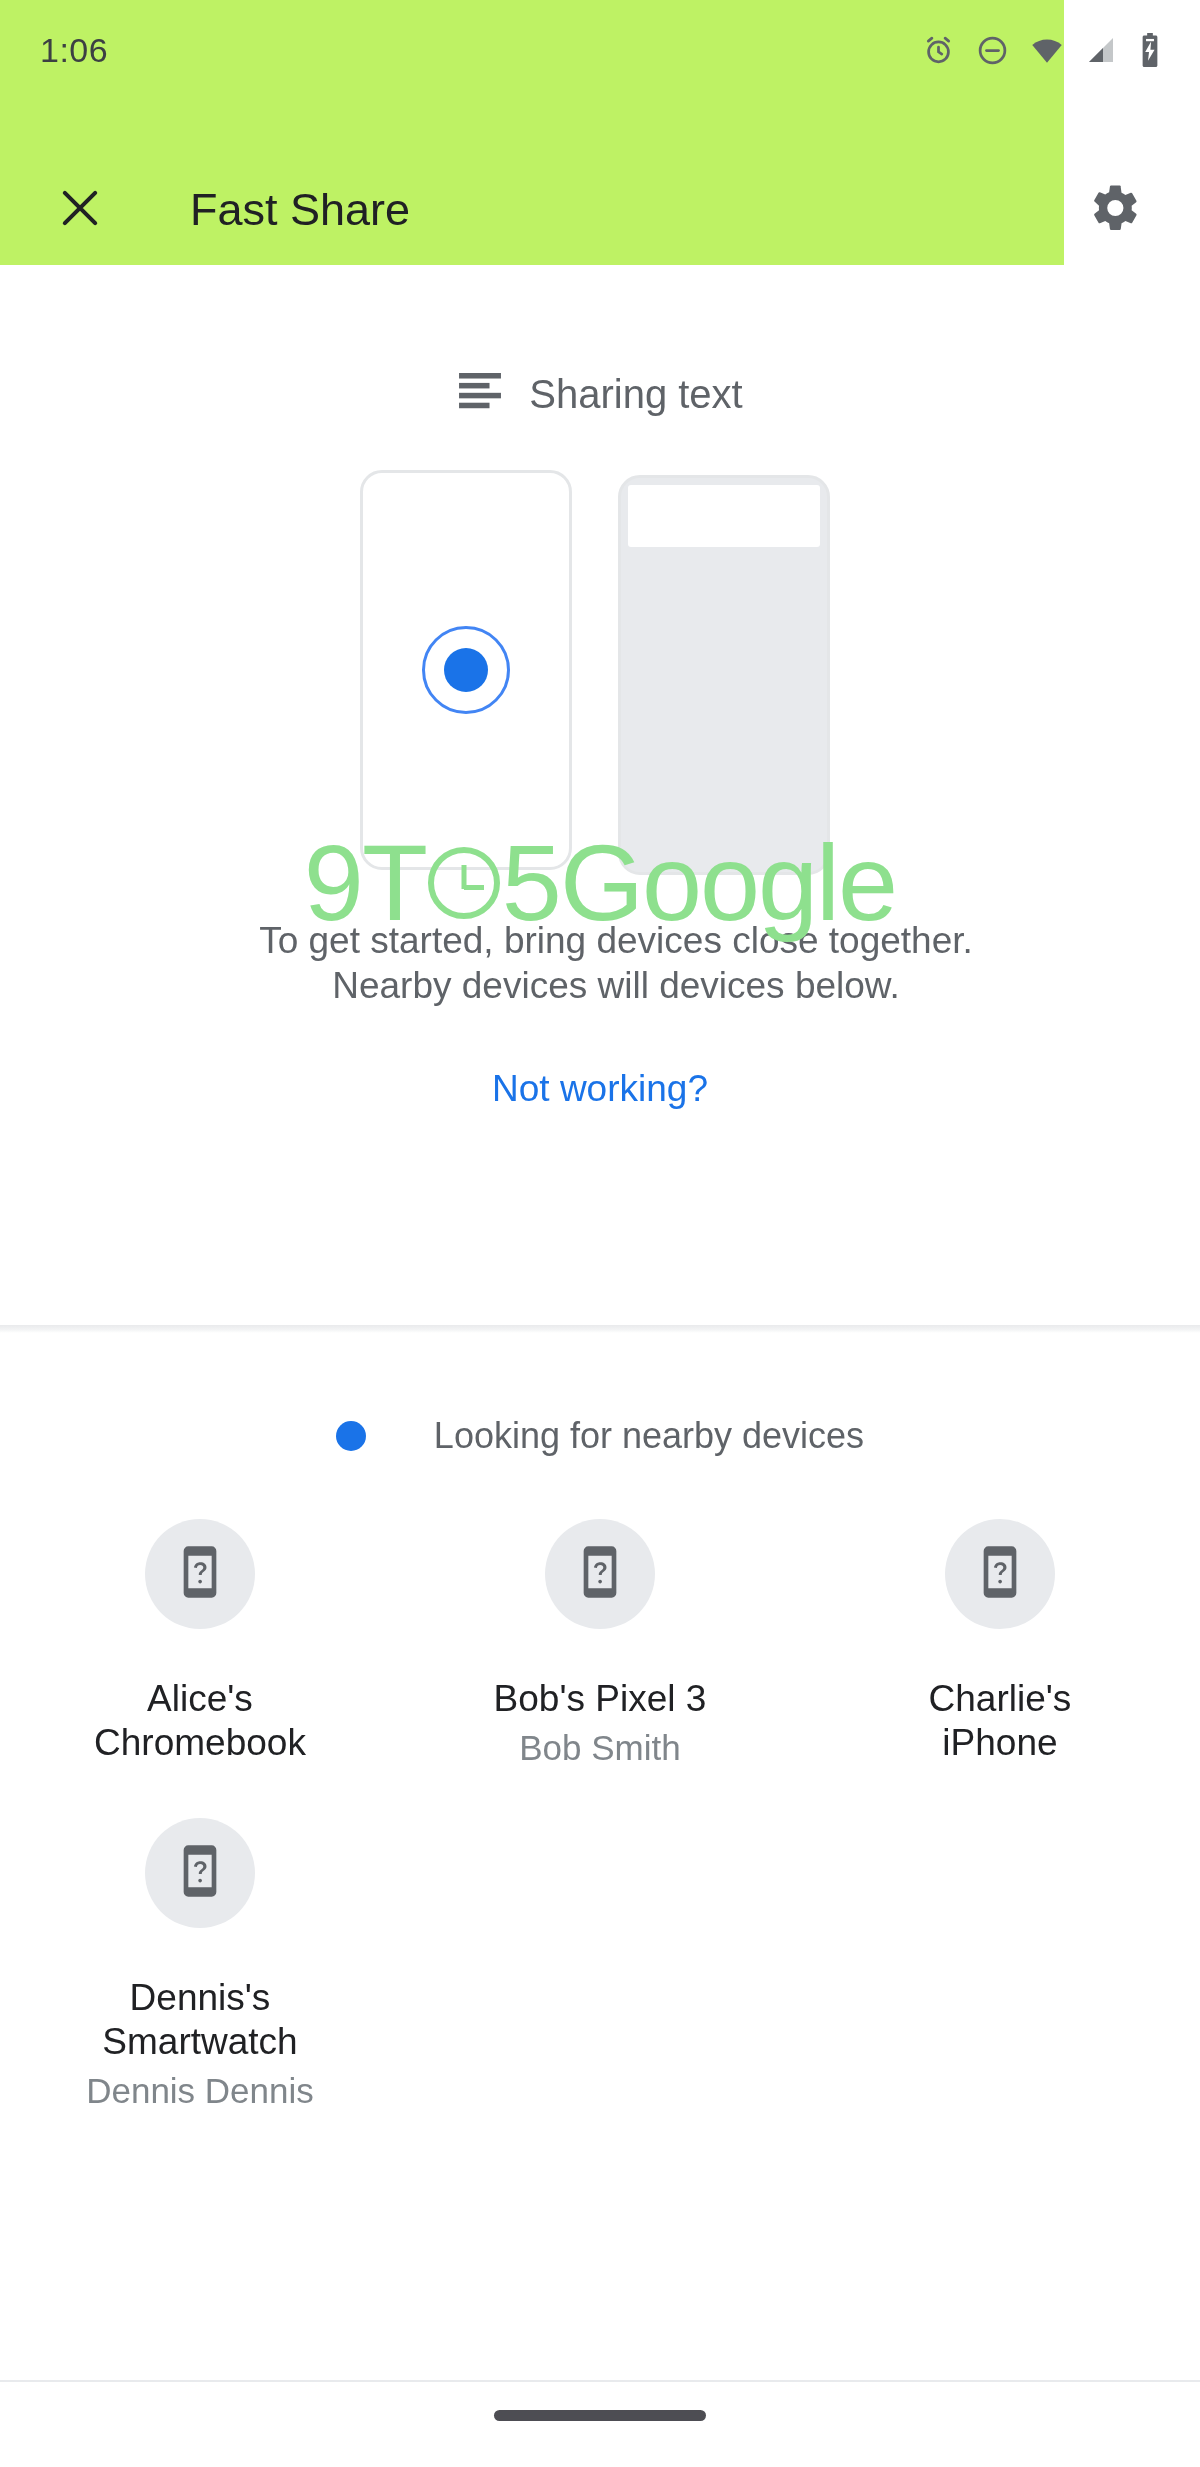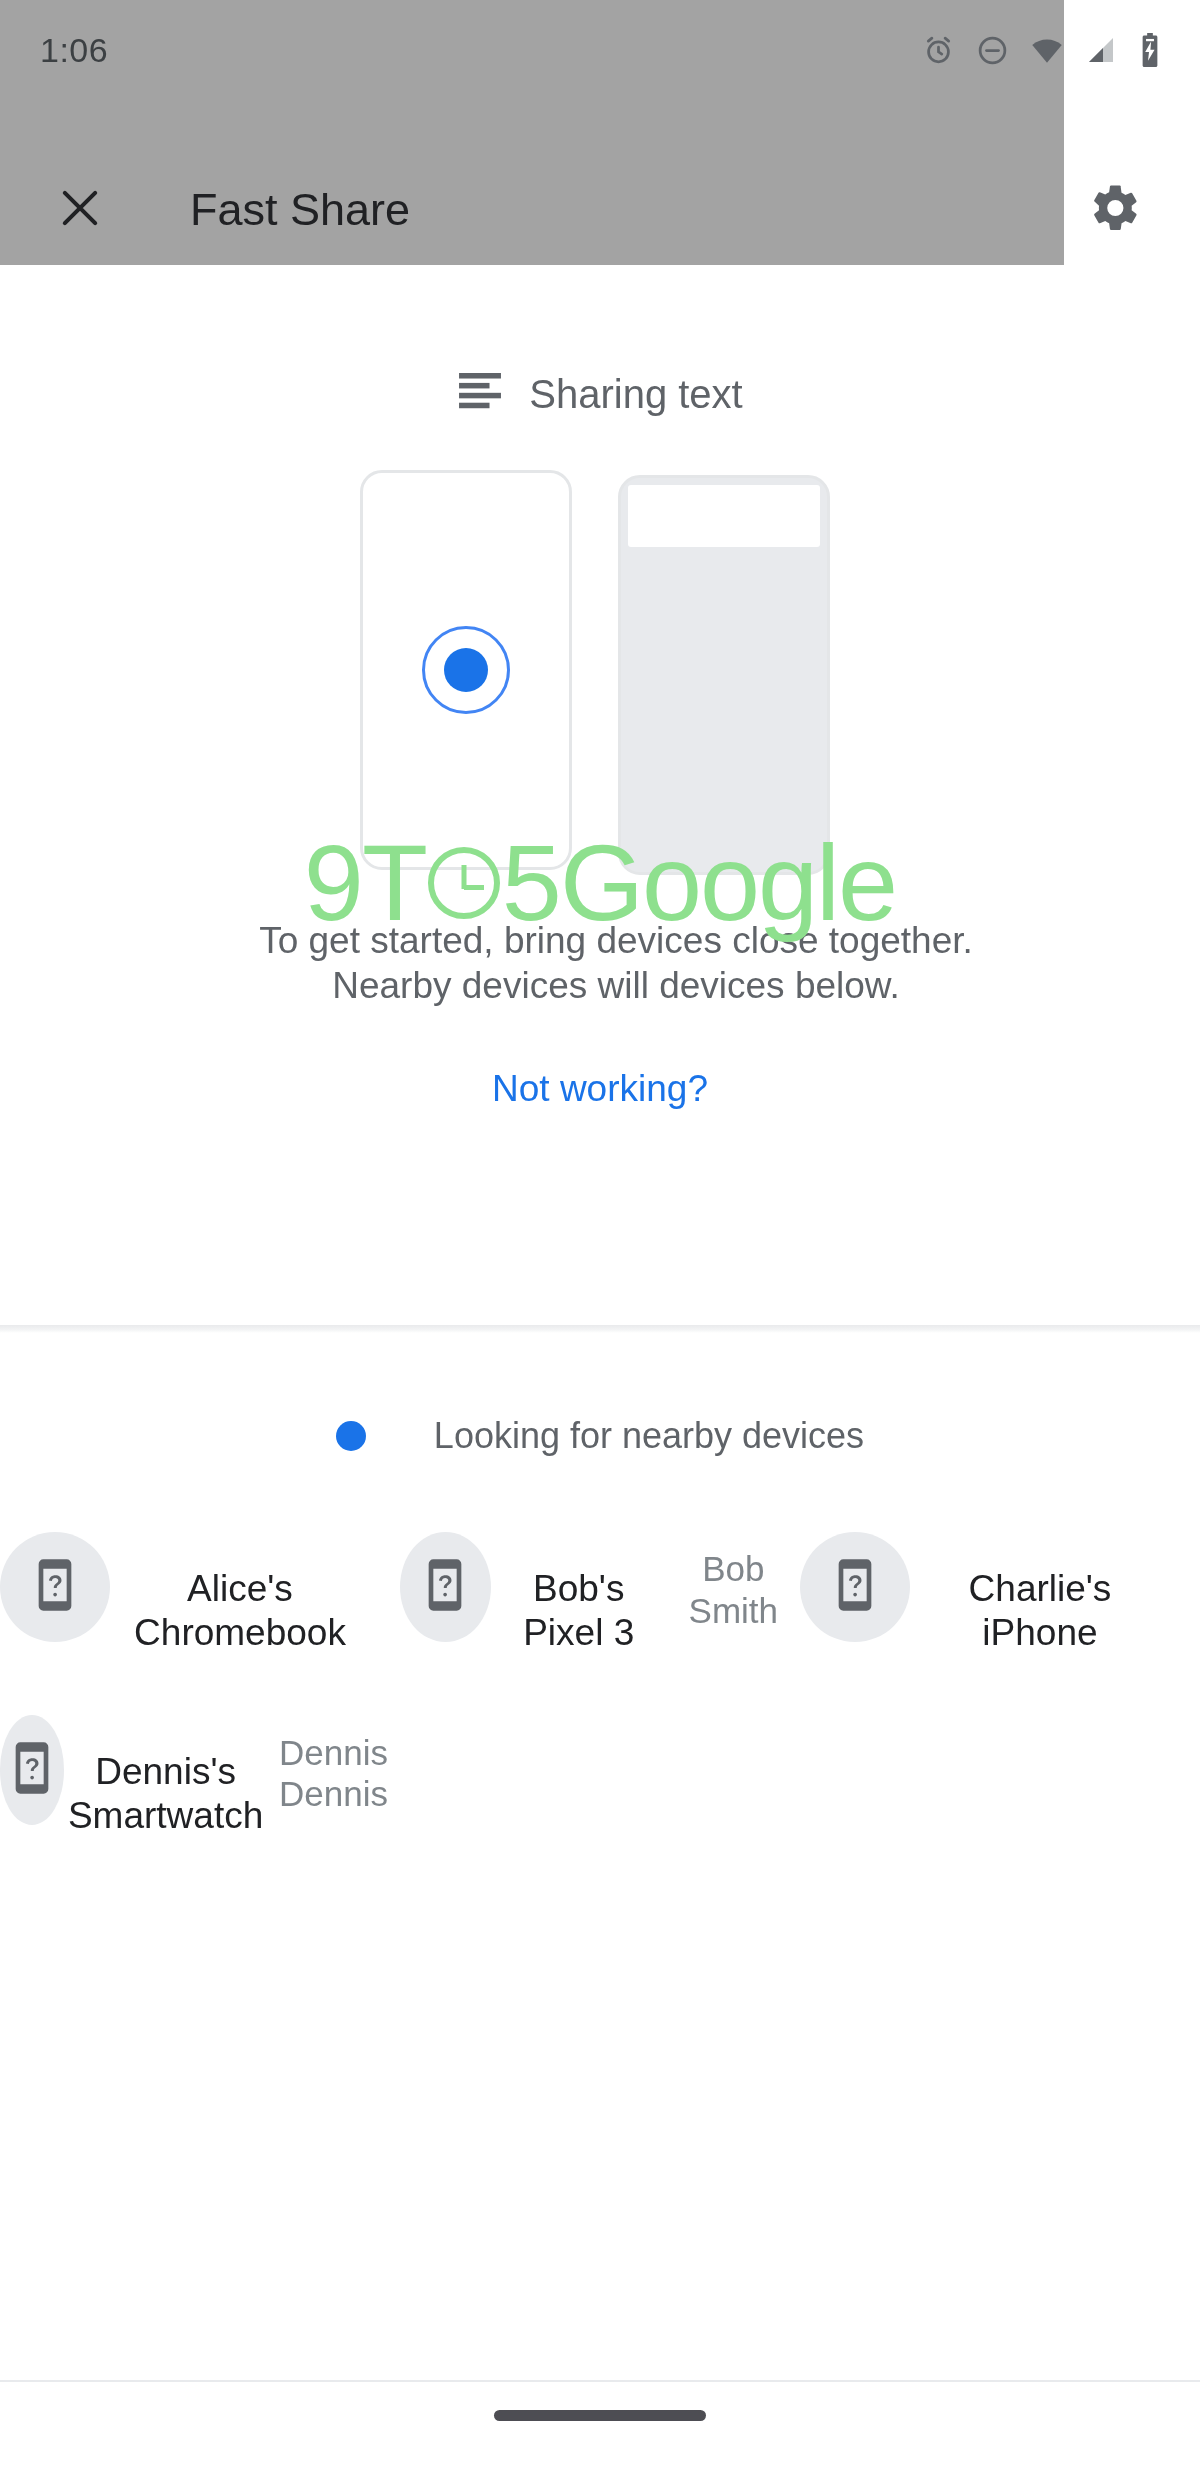--- a/index.html
+++ b/index.html
@@ -2,21 +2,21 @@
 <html><head>
 <meta charset="utf-8">
 <style>
   * { margin:0; padding:0; box-sizing:border-box; }
   html, body {
     width:1200px; height:2467px;
     background:#ffffff;
     font-family:"Liberation Sans", sans-serif;
     overflow:hidden;
   }
-  .screen { position:relative; width:1064px; height:2467px; background:#a3a3a3; }
+  .screen { position:relative; width:1064px; height:2467px; background:#bef264; }
 
   
   .status-bar {
     position:absolute; top:0; left:0; width:1200px; height:100px;
     display:flex; align-items:center; justify-content:space-between;
     padding:0 38px 0 40px;
   }
   .status-time { font-size:34px; color:#3c4043; letter-spacing:.5px; }
   .status-icons { display:flex; align-items:center; gap:21px; }
   .status-icons svg { display:block; }
@@ -119,21 +119,21 @@
   }
   .looking-dot {
     width:30px; height:30px; border-radius:50%; background:#1a73e8;
   }
   .looking-label { font-size:36px; color:#5f6368; margin-left:68px; }
 
   .device-grid {
     margin-top:62px; display:flex; flex-wrap:wrap;
   }
   .device-cell {
-    width:33.333%; display:flex; flex-direction:row; align-items:center;
+    width:33.333%; display:flex; flex-direction:column; align-items:center;
     margin-bottom:48px;
   }
   .device-avatar {
     width:110px; height:110px; border-radius:50%; background:#e8eaed;
     display:flex; align-items:center; justify-content:center;
   }
   .device-name {
     margin-top:48px; font-size:37px; color:#202124; text-align:center;
     line-height:1.18; max-width:260px;
   }

